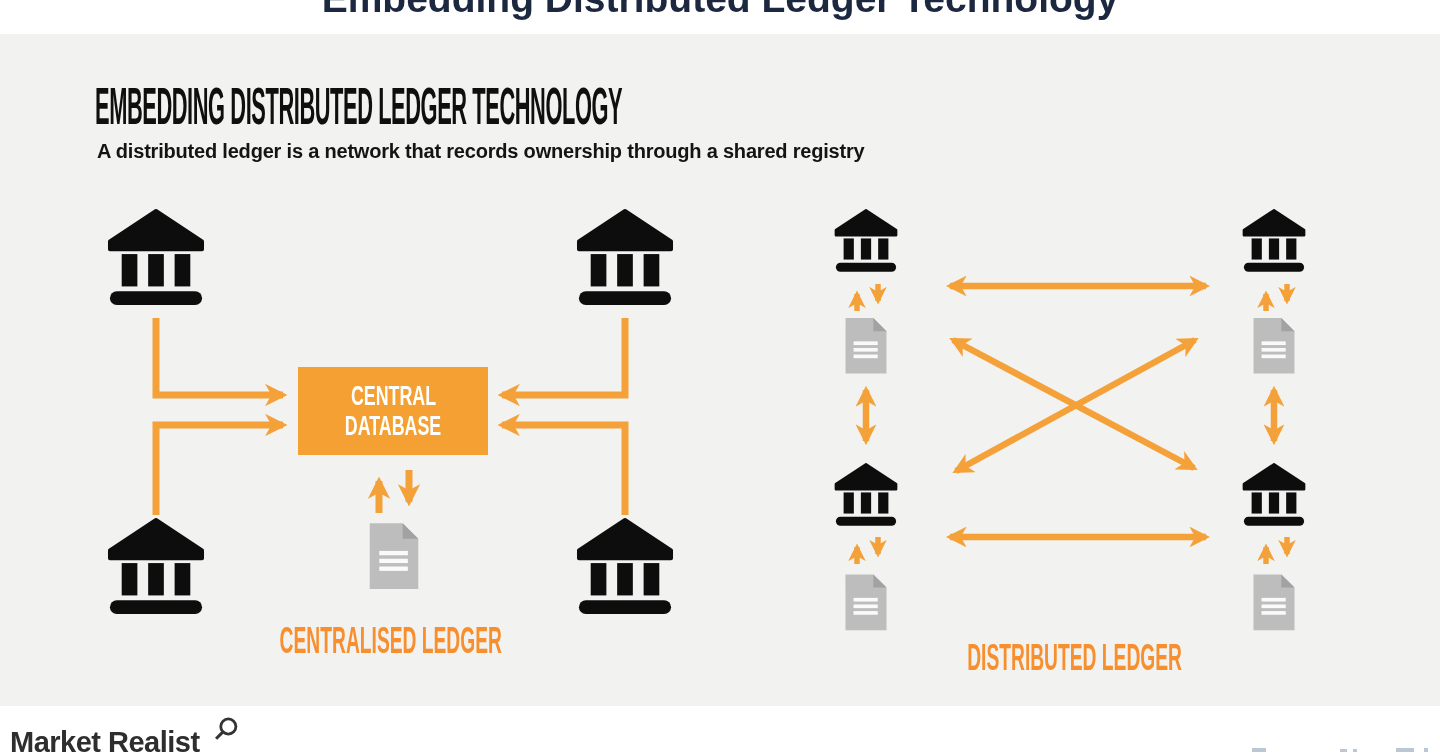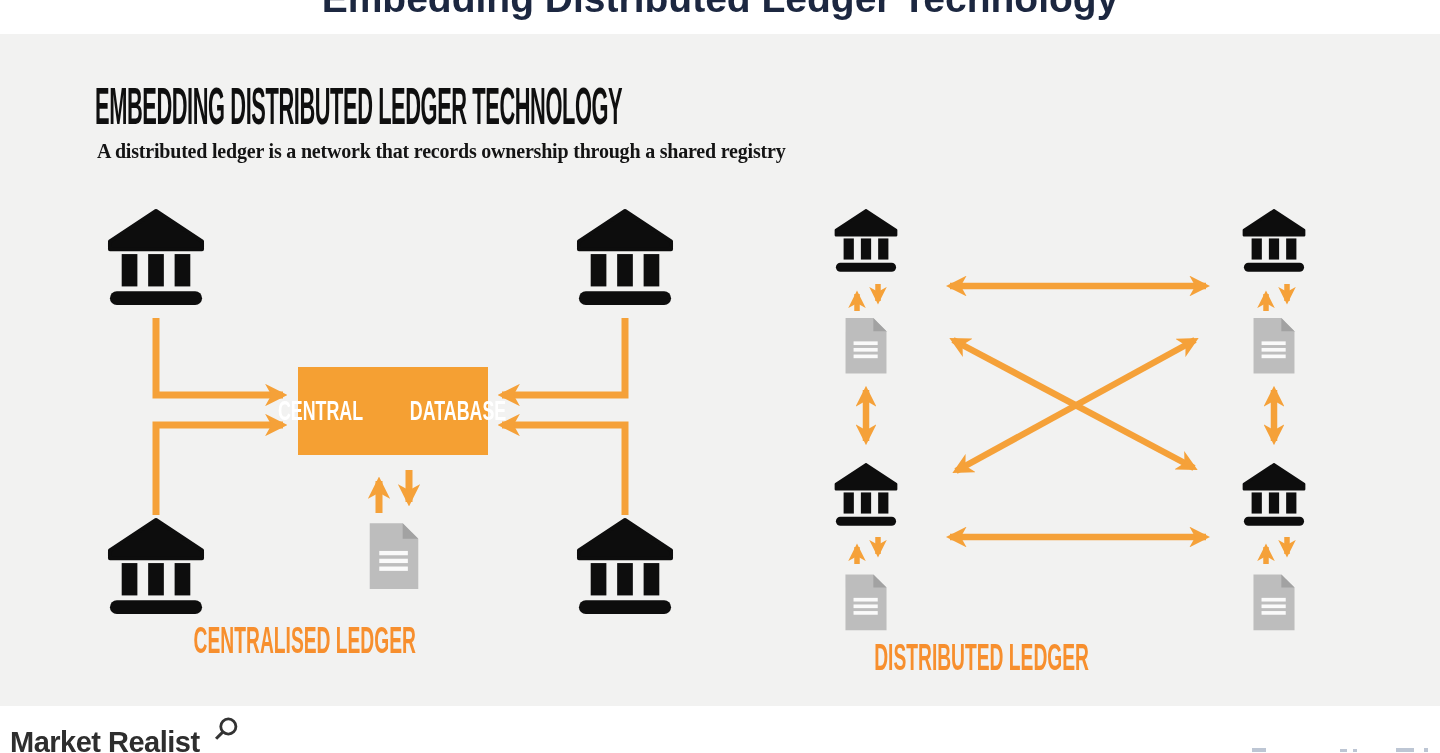--- a/index.html
+++ b/index.html
@@ -14,35 +14,35 @@
                    color: #1c2740; line-height: 39px; white-space: nowrap; }
 
   
   .panel { position: absolute; left: 0; top: 34px; width: 1440px; height: 672px;
            background: #f2f2f1; }
 
   .ig-heading { position: absolute; left: 95px; top: 76px; white-space: nowrap; }
   .ig-heading span { display: inline-block; transform: scaleX(0.42); transform-origin: left center;
                      font-size: 52px; font-weight: bold; letter-spacing: -1px; color: #0f0f0f; }
   .ig-subtitle { position: absolute; left: 97px; top: 140px; font-size: 20px; font-weight: bold;
-                 letter-spacing: -0.2px; color: #141414; white-space: nowrap; font-family: Liberation Serif, serif; }
+                 letter-spacing: -0.2px; color: #141414; white-space: nowrap; }
 
   .abs { position: absolute; }
   svg { display: block; }
 
   
   .hub-box { position: absolute; left: 298px; top: 367px; width: 190px; height: 88px;
-             background: #f5a033; display: flex; flex-direction: row;
+             background: #f5a033; display: flex; flex-direction: column;
              align-items: center; justify-content: center; }
   .hub-box .hub-line { display: block; transform: scaleX(0.66); transform-origin: center;
              font-size: 27px; line-height: 30px; font-weight: bold; color: #ffffff;
              white-space: nowrap; }
 
   
-  .caption-wrap { position: absolute; width: 600px; text-align: left; top: 620px; }
+  .caption-wrap { position: absolute; width: 600px; text-align: center; top: 620px; }
   .caption-wrap span { display: inline-block; transform: scaleX(0.52); transform-origin: center;
              font-size: 37px; font-weight: bold; color: #f78f2e; white-space: nowrap; }
   .caption-centralised { left: 91px; }
   .caption-distributed { left: 775px; margin-top: 17px; }
 
   
   .arrows-layer { position: absolute; left: 0; top: 0; width: 1440px; height: 753px;
                   pointer-events: none; }
 
   

